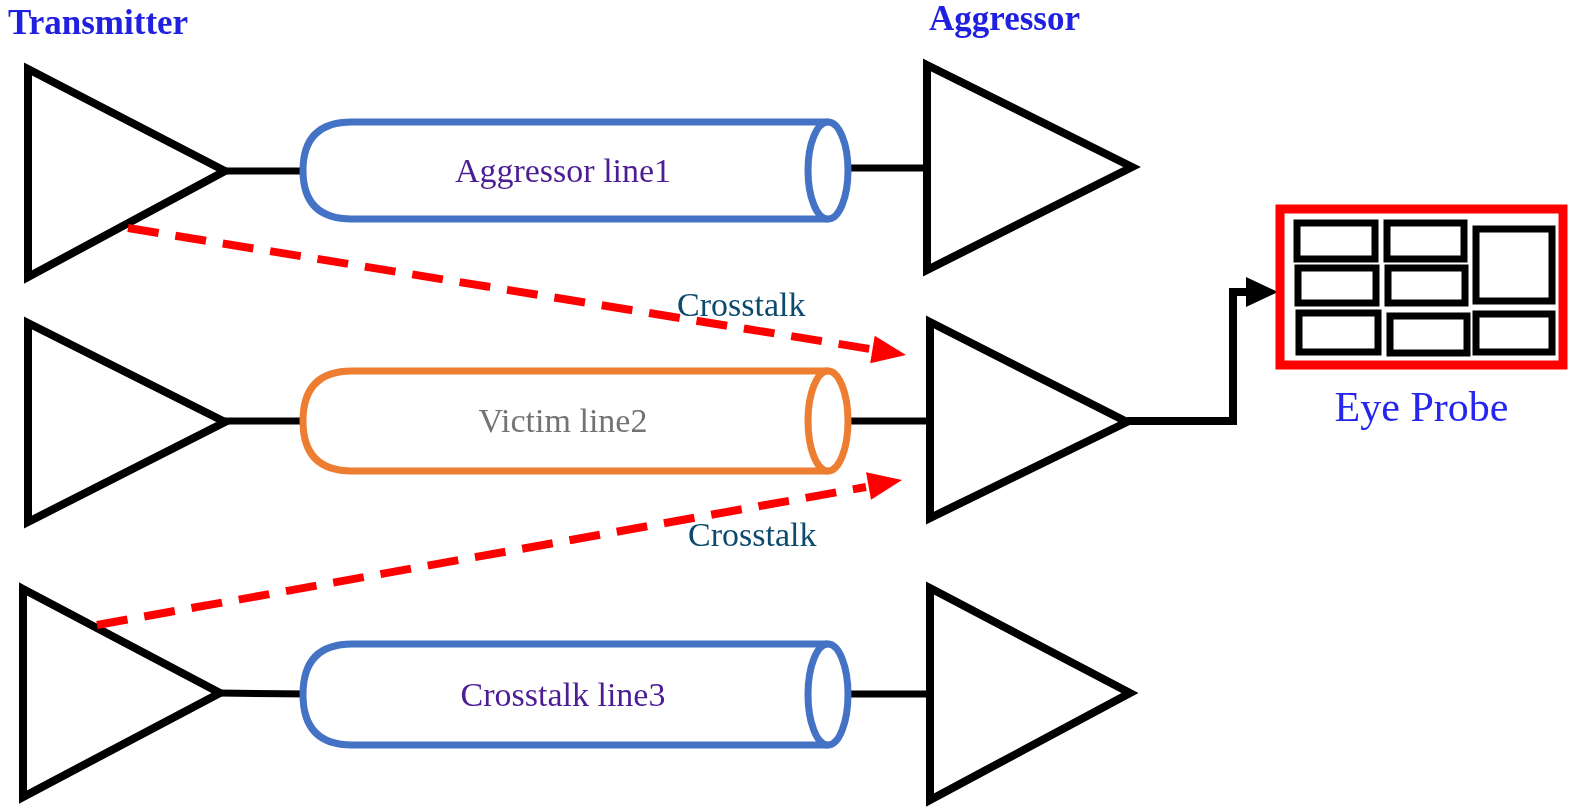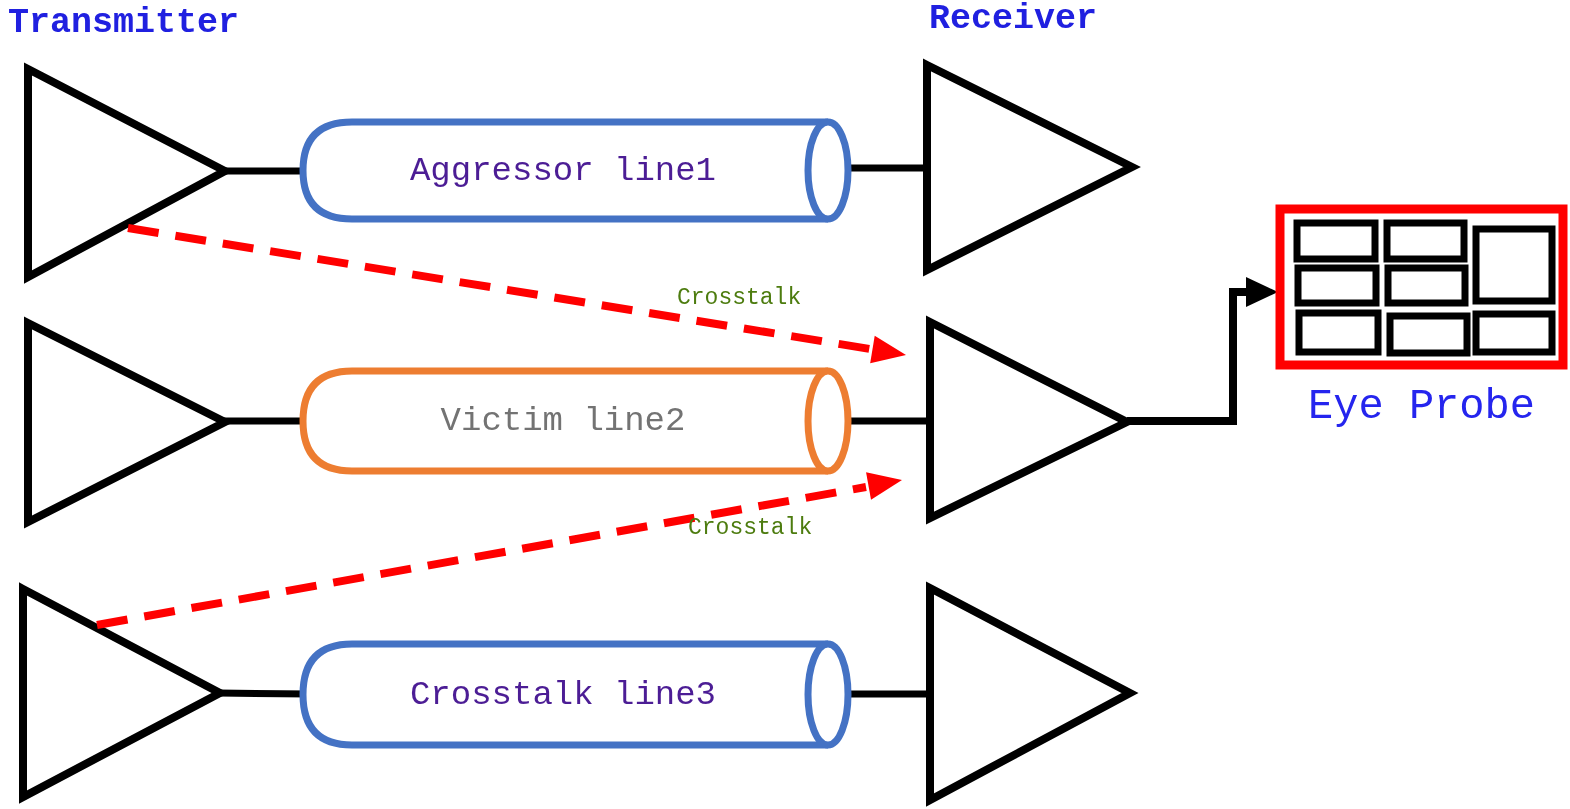--- a/index.html
+++ b/index.html
@@ -1,26 +1,26 @@
 <!DOCTYPE html>
 <html><head>
 <meta charset="utf-8">
 <style>
   html,body{margin:0;padding:0;background:#ffffff;}
   .canvas{
     position:relative;
     width:1570px;height:809px;
     background:#ffffff;
     overflow:hidden;
-    font-family:Liberation Mono, monospace;
+    font-family:Liberation Serif, serif;
   }
   .canvas svg{position:absolute;left:0;top:0;}
   .lbl{position:absolute;white-space:nowrap;line-height:1.1;}
   .hdr{font-weight:bold;font-size:35px;color:#2020E0;}
-  .sub{font-size:23px;color:#4d7c0f;}
+  .sub{font-size:34px;color:#0c4a6e;}
   .cyl-lbl{
     position:absolute;display:flex;align-items:center;justify-content:center;
     font-size:34px;
   }
   .agg{color:#4c1d95;}
   .vic{color:#737373;}
   .eye-lbl{position:absolute;text-align:center;font-size:42px;color:#2525EE;}
 </style>
 </head>
 <body>
@@ -87,21 +87,21 @@
         <rect x="1388" y="268" width="77" height="35"></rect>
         <rect x="1299" y="313" width="79" height="39"></rect>
         <rect x="1390" y="316" width="77" height="37"></rect>
         <rect x="1476" y="314" width="76" height="38"></rect>
       </g>
     </g>
   </svg>
 
   <div class="lbl hdr" style="left:8px;top:4px;">Transmitter</div>
 
-  <div class="lbl hdr" style="left:929px;top:0px;">Receiver</div>
+  <div class="lbl hdr" style="left:929px;top:0px;">Aggressor</div>
 
   <div class="lbl sub" style="left:677px;top:286px;">Crosstalk</div>
 
   <div class="lbl sub" style="left:688px;top:516px;">Crosstalk</div>
 
   <div class="eye-lbl" style="left:1280px;top:383px;width:283px;">Eye Probe</div>
 
   <div class="cyl-lbl agg" style="left:303px;top:122px;width:520px;height:97px;">Aggressor line1</div>
 
   <div class="cyl-lbl vic" style="left:303px;top:371px;width:520px;height:100px;">Victim line2</div>

